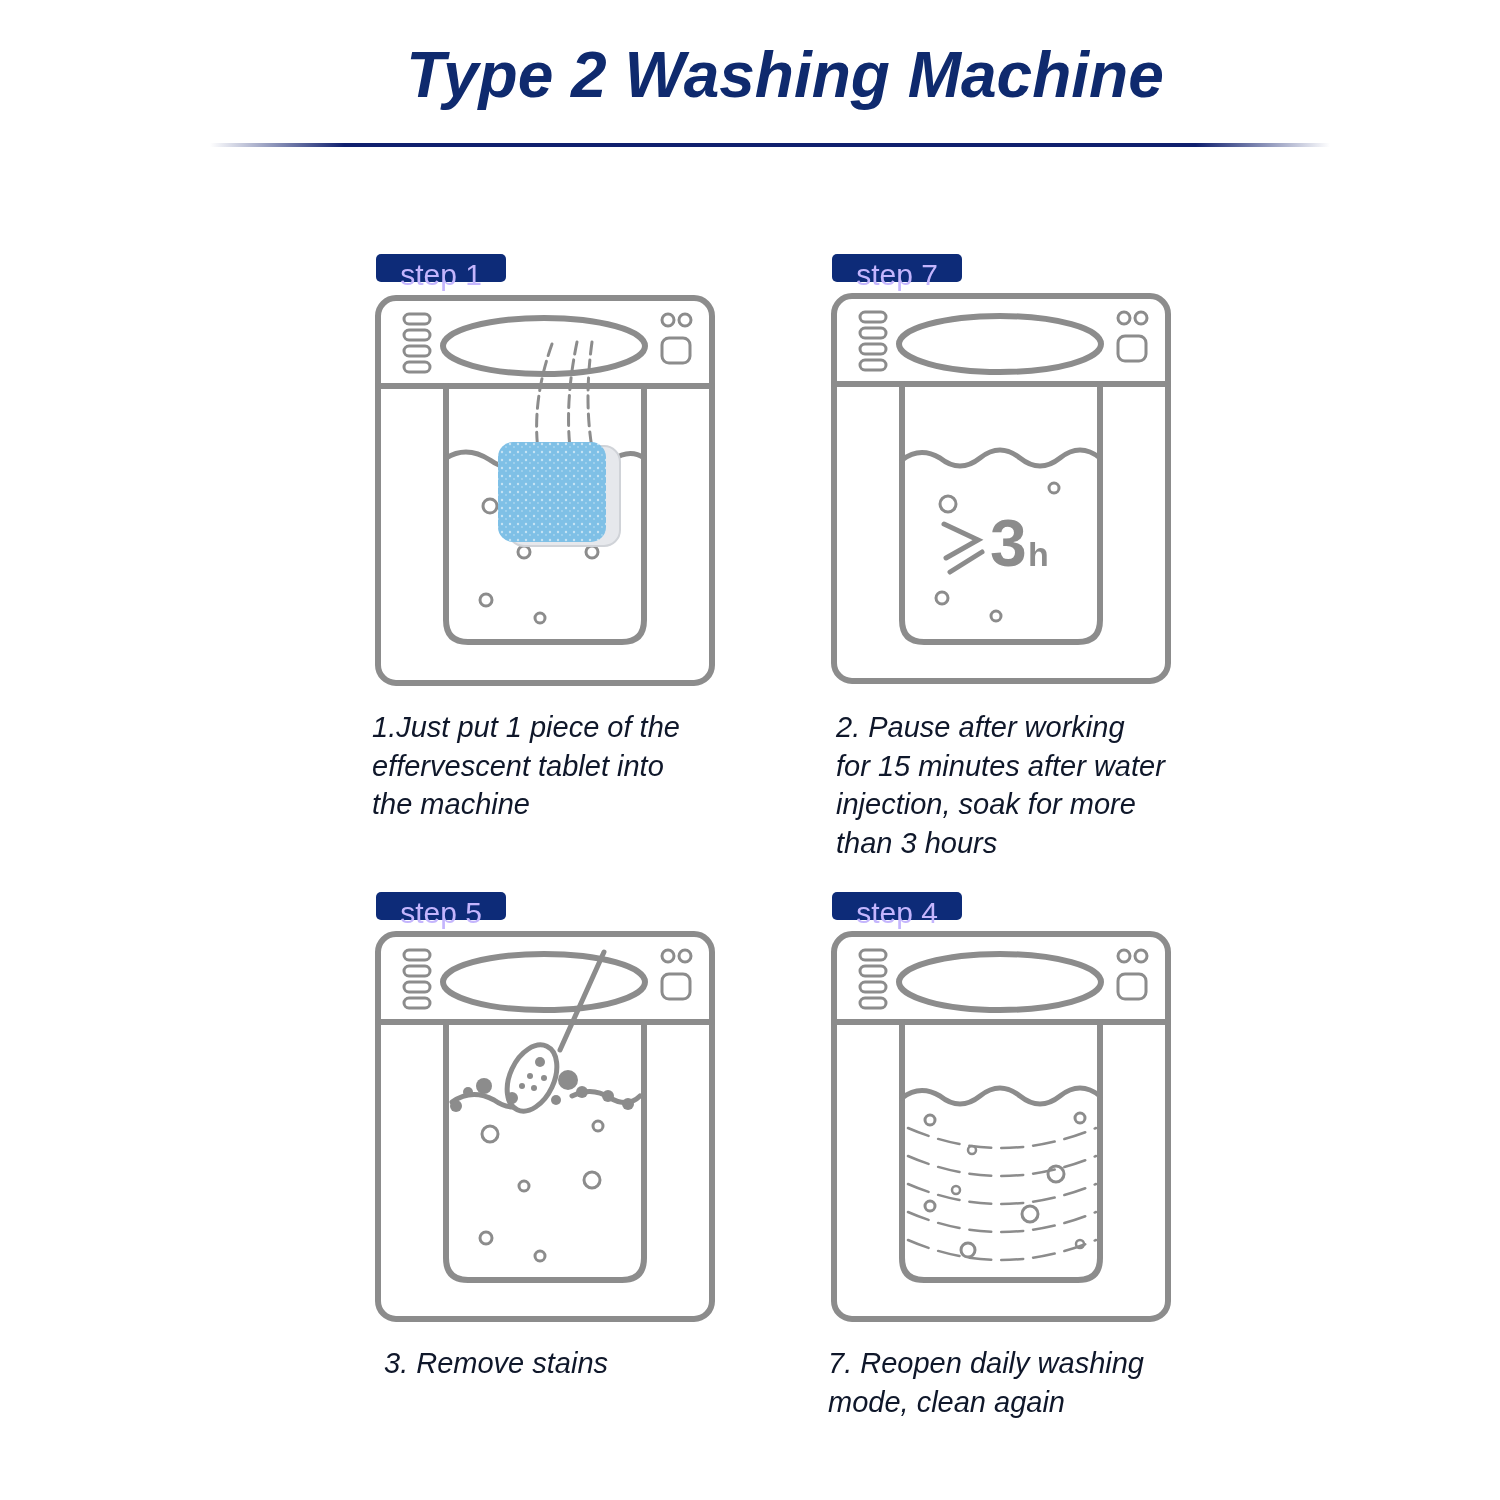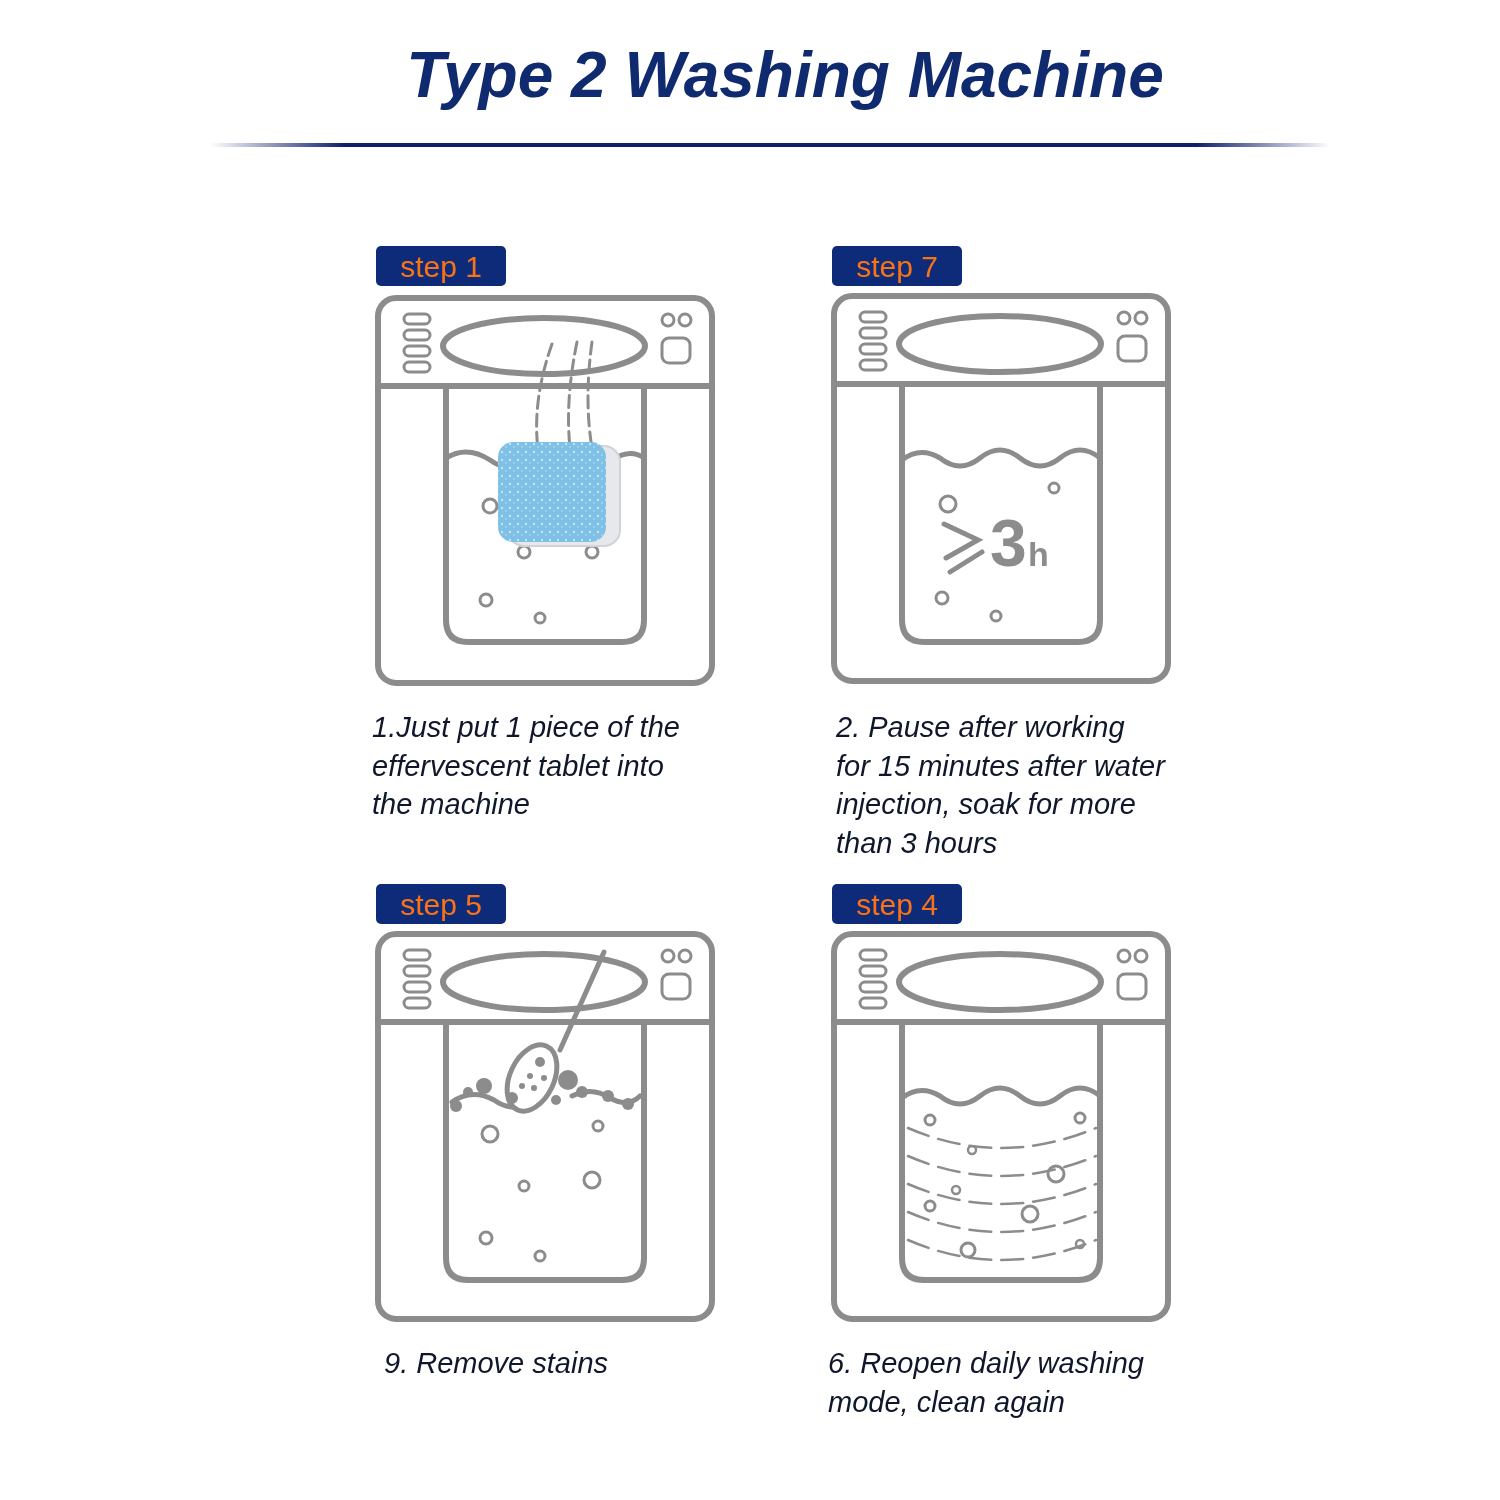--- a/index.html
+++ b/index.html
@@ -4,22 +4,22 @@
 <style>
   html, body { margin: 0; padding: 0; background: #ffffff; }
   body { width: 1500px; height: 1500px; position: relative; overflow: hidden;
          font-family: "Liberation Sans", sans-serif; }
   .title { position: absolute; left: 0; top: 38px; width: 1570px; text-align: center;
            font-family: "Liberation Sans", sans-serif; font-weight: bold; font-style: italic;
            font-size: 64px; color: #0f2a6e; letter-spacing: 0px; }
   .rule { position: absolute; left: 210px; top: 143px; width: 1120px; height: 4px;
           background: linear-gradient(to right, rgba(15,31,110,0) 0%, #0f1f6e 12%, #0f1f6e 88%, rgba(15,31,110,0) 100%); }
   .step { position: absolute; width: 360px; }
-  .badge { position: absolute; left: 4px; top: 8px; width: 130px; height: 40px; background: #0d2b78;
-           border-radius: 5px; color: #f97316; font-size: 30px; line-height: 42px;
+  .badge { position: absolute; left: 4px; top: 16px; width: 130px; height: 28px; background: #0d2b78;
+           border-radius: 5px; color: #c4b5fd; font-size: 30px; line-height: 42px;
            text-align: center; font-family: "Liberation Sans", sans-serif; }
   .machine { position: absolute; left: 0; top: 52px; }
   .desc { position: absolute; left: 0; width: 400px; color: #0f172a; font-style: italic;
           font-size: 29px; line-height: 38.5px; font-family: "Liberation Sans", sans-serif;
           white-space: pre-line; }
 </style>
 </head>
 <body>
 
 <div class="title">Type 2 Washing Machine</div>
@@ -136,21 +136,21 @@
       <circle cx="236" cy="168" r="6"></circle>
         <circle cx="256" cy="176" r="6"></circle>
         <circle cx="184" cy="172" r="5"></circle>
       <circle cx="168" cy="134" r="5"></circle>
         <circle cx="158" cy="148" r="3"></circle>
         <circle cx="172" cy="150" r="3"></circle>
       <circle cx="150" cy="158" r="3"></circle>
         <circle cx="162" cy="160" r="3"></circle>
     </g>
   </svg>
-  <div class="desc" style="top:468px; left:12px;">9. Remove stains</div>
+  <div class="desc" style="top:468px; left:12px;">3. Remove stains</div>
 </div>
 
 <div class="step" style="left:828px; top:876px;">
   <div class="badge">step 4</div>
   <svg class="machine" width="350" height="400" viewBox="0 0 350 400">
     <g fill="none" stroke="#8c8c8c" stroke-width="6" stroke-linecap="round">
       <rect x="6" y="6" width="334" height="385" rx="18"></rect>
       <line x1="6" y1="94" x2="340" y2="94"></line>
       <rect x="32" y="22" width="26" height="10" rx="5" stroke-width="3"></rect>
       <rect x="32" y="38" width="26" height="10" rx="5" stroke-width="3"></rect>
@@ -173,15 +173,15 @@
       <circle cx="252" cy="190" r="5" stroke-width="3"></circle>
       <circle cx="144" cy="222" r="4" stroke-width="2.5"></circle>
       <circle cx="228" cy="246" r="8" stroke-width="3"></circle>
       <circle cx="128" cy="262" r="4" stroke-width="2.5"></circle>
       <circle cx="102" cy="278" r="5" stroke-width="3"></circle>
       <circle cx="202" cy="286" r="8" stroke-width="3"></circle>
       <circle cx="252" cy="316" r="4" stroke-width="2.5"></circle>
       <circle cx="140" cy="322" r="7" stroke-width="3"></circle>
     </g>
   </svg>
-  <div class="desc" style="top:468px;">6. Reopen daily washing
+  <div class="desc" style="top:468px;">7. Reopen daily washing
 mode, clean again</div>
 </div>
 
 </body></html>

